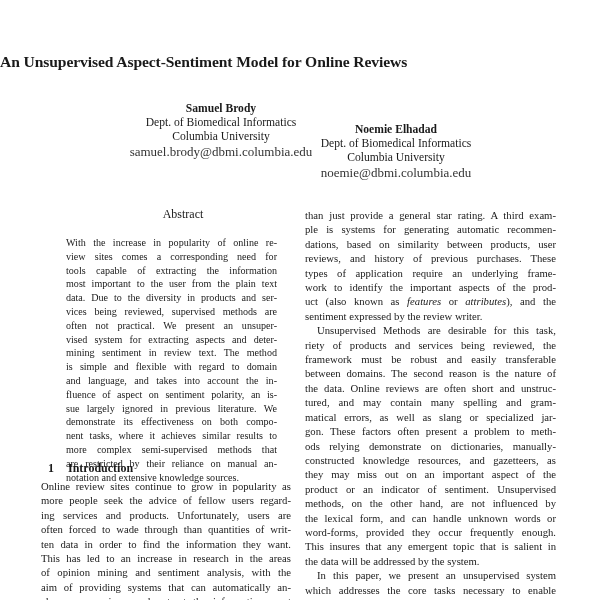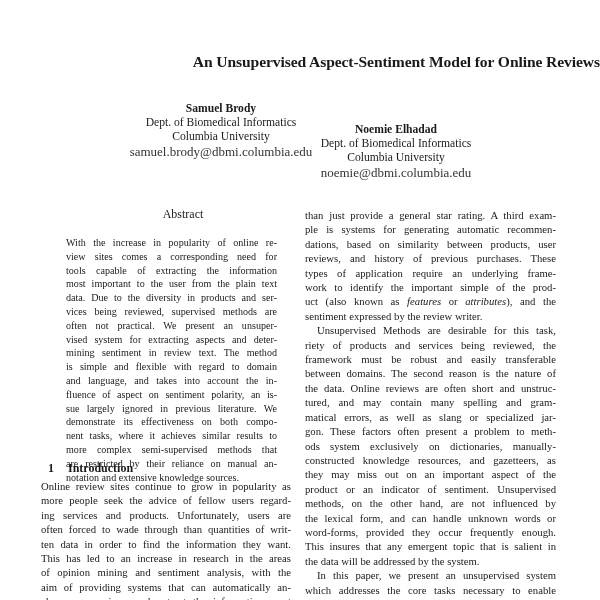--- a/index.html
+++ b/index.html
@@ -1,19 +1,19 @@
 <!DOCTYPE html>
 <html><head>
 <meta charset="utf-8">
 <style>
   html, body { margin: 0; padding: 0; background: #ffffff; }
   body { width: 600px; height: 600px; overflow: hidden; position: relative;
          font-family: "Liberation Serif", "DejaVu Serif", serif; color: #1a1a1a; }
   .page { position: absolute; left: 0; top: 0; width: 600px; height: 600px; overflow: hidden; }
-  .title { position: absolute; top: 53px; left: 0; width: 600px; text-align: right;
+  .title { position: absolute; top: 53px; left: 0; width: 600px; text-align: left;
            font-weight: bold; font-size: 15.6px; letter-spacing: -0.1px; }
   .author { position: absolute; top: 102px; width: 220px; text-align: center; font-size: 11.6px; line-height: 14.2px; }
   .author.a1 { left: 111px; }
   .author.a2 { left: 286px; margin-top: 21px; }
   .author .name { font-weight: bold; }
   .author .email { font-family: Liberation Serif, serif; font-size: 13px; color: #333; }
   .abs-heading { position: absolute; top: 207px; left: 66px; width: 234px; text-align: center; font-weight: normal; font-size: 12px; }
   .abstract { position: absolute; top: 236px; left: 66px; width: 211px; font-size: 10.1px; line-height: 13.8px;
               text-align: justify; }
   .sec-heading { position: absolute; top: 461px; left: 48px; font-weight: bold; font-size: 12px; }
@@ -84,34 +84,34 @@
       <span class="line">alyze user reviews and extract the information most</span>
     </div>
 
   <div class="rcol">
     <p id="rc-p1">
         <span class="line">than just provide a general star rating. A third exam-</span>
         <span class="line">ple is systems for generating automatic recommen-</span>
         <span class="line">dations, based on similarity between products, user</span>
         <span class="line">reviews, and history of previous purchases. These</span>
         <span class="line">types of application require an underlying frame-</span>
-        <span class="line">work to identify the important simple of the prod-</span>
+        <span class="line">work to identify the important aspects of the prod-</span>
         <span class="line"><span>uct (also known as </span><em>features</em><span> or </span><em>attributes</em><span>), and the</span></span>
         <span class="line last">sentiment expressed by the review writer.</span>
       </p>
     <p class="indent" id="rc-p2" style="text-indent: 0px;">
         <span class="line" style="padding-left: 12px;">Unsupervised Methods are desirable for this task,</span>
         <span class="line">riety of products and services being reviewed, the</span>
         <span class="line">framework must be robust and easily transferable</span>
         <span class="line">between domains. The second reason is the nature of</span>
         <span class="line">the data. Online reviews are often short and unstruc-</span>
         <span class="line">tured, and may contain many spelling and gram-</span>
         <span class="line">matical errors, as well as slang or specialized jar-</span>
         <span class="line">gon. These factors often present a problem to meth-</span>
-        <span class="line">ods system exclusively on dictionaries, manually-</span>
+        <span class="line">ods relying demonstrate on dictionaries, manually-</span>
         <span class="line">constructed knowledge resources, and gazetteers, as</span>
         <span class="line">they may miss out on an important aspect of the</span>
         <span class="line">product or an indicator of sentiment. Unsupervised</span>
         <span class="line">methods, on the other hand, are not influenced by</span>
         <span class="line">the lexical form, and can handle unknown words or</span>
         <span class="line">word-forms, provided they occur frequently enough.</span>
         <span class="line">This insures that any emergent topic that is salient in</span>
         <span class="line last">the data will be addressed by the system.</span>
       </p>
     <p class="indent" id="rc-p3" style="text-indent: 0px;">

